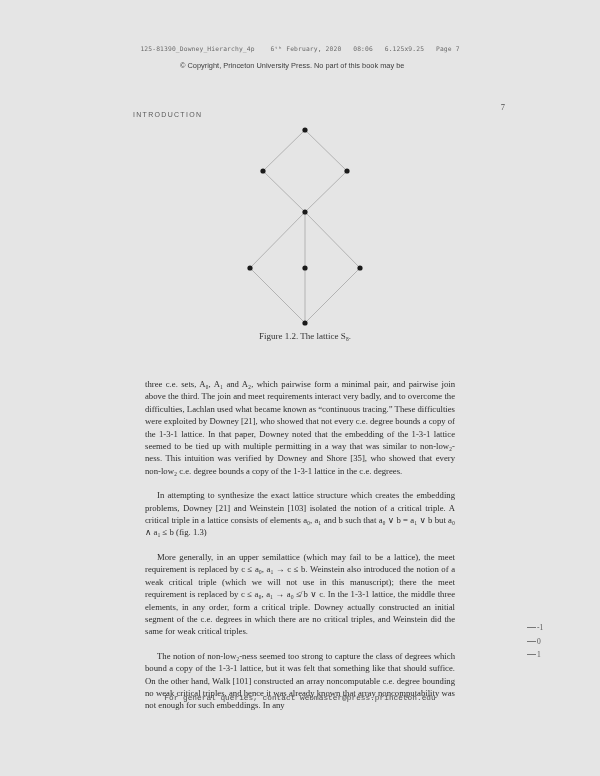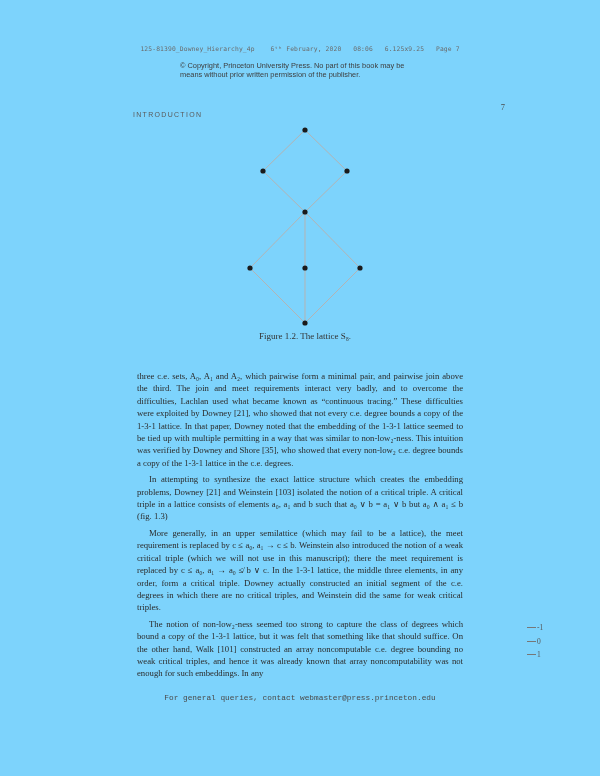--- a/index.html
+++ b/index.html
@@ -1,17 +1,17 @@
 <!DOCTYPE html>
 <html><head>
 <meta charset="utf-8">
 <style>
   html,body{margin:0;padding:0;background:#ffffff;}
   .page{
-    position:relative;width:600px;height:776px;background:#7dd3fc;
+    position:relative;width:600px;height:776px;background:#e5e5e5;
     font-family:"Liberation Serif","DejaVu Serif",serif;color:#2b2b2b;overflow:hidden;
   }
   .slug{
     position:absolute;top:45px;left:0;width:600px;text-align:center;
     font-family:"DejaVu Sans Mono",monospace;font-size:6.3px;letter-spacing:.15px;
     color:#6a6a6a;white-space:pre;
   }
   .copyright{
     position:absolute;top:62px;left:180px;width:260px;
     font-family:"Liberation Sans","DejaVu Sans",sans-serif;font-size:7.4px;
@@ -30,21 +30,21 @@
   .lattice-svg{position:absolute;left:230px;top:112px;width:150px;height:222px;}
   .caption{
     position:absolute;top:331px;left:0;width:610px;text-align:center;
     font-size:9px;color:#333333;
   }
   .body-text{
     position:absolute;top:366px;left:133px;width:334px;
     font-size:8.7px;line-height:12.4px;text-align:justify;
     color:#2b2b2b;
   }
-  .body-text p{margin:4px;padding:0;}
+  .body-text p{margin:12px;padding:0;}
   .body-text p.ind{text-indent:12px;}
   .marks{
     position:absolute;top:621px;left:527px;width:40px;
     font-size:7.5px;line-height:13.5px;color:#555555;
   }
   .marks .row{white-space:nowrap;}
   .marks .dash{
     display:inline-block;width:9px;height:1px;background:#777777;
     vertical-align:2px;margin-right:1px;
   }
@@ -56,21 +56,20 @@
 </style>
 </head>
 <body>
 
 <div class="page">
 
   <div class="slug">125-81390_Downey_Hierarchy_4p    6ᵗʰ February, 2020   08:06   6.125x9.25   Page 7</div>
 
   <div class="copyright">
     <div>© Copyright, Princeton University Press. No part of this book may be</div>
-    <div>means without prior written permission of the publisher.</div>
   </div>
 
   <div class="runhead">
     <span class="title">INTRODUCTION</span>
     <span class="folio">7</span>
   </div>
 
   <svg id="lattice-svg" class="lattice-svg" viewBox="230 112 150 222">
       <line x1="305" y1="130" x2="263" y2="171" stroke="#b3b3b3" stroke-width="1"></line>
       <line x1="305" y1="130" x2="347" y2="171" stroke="#b3b3b3" stroke-width="1"></line>

